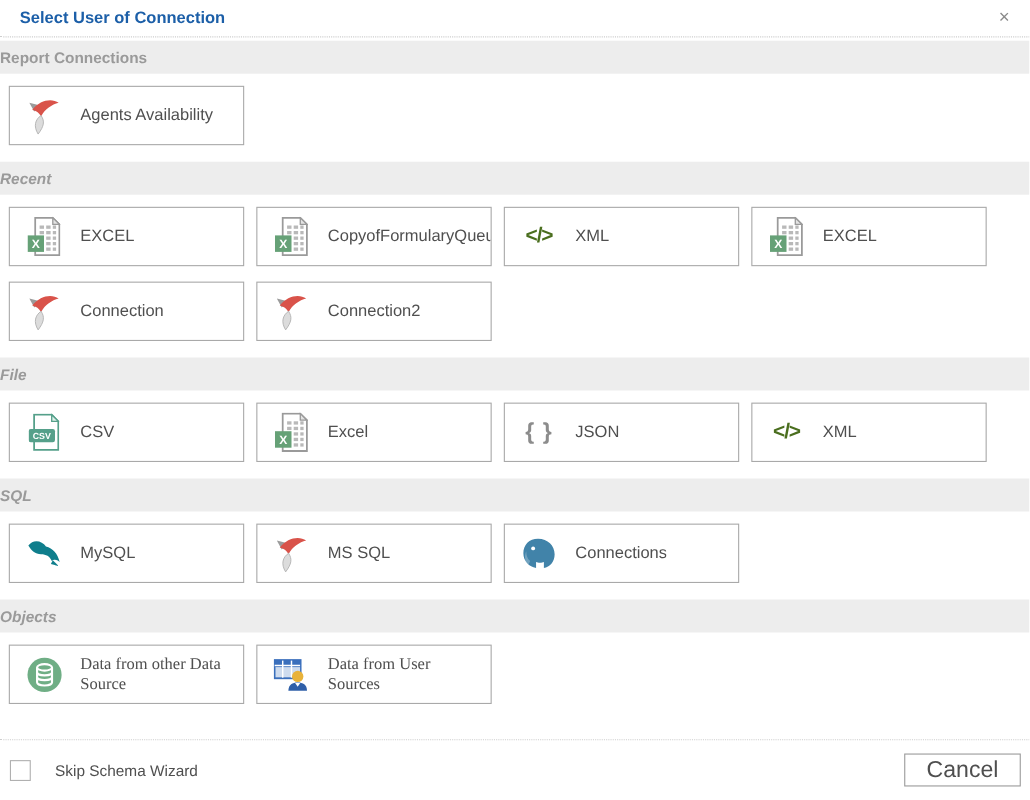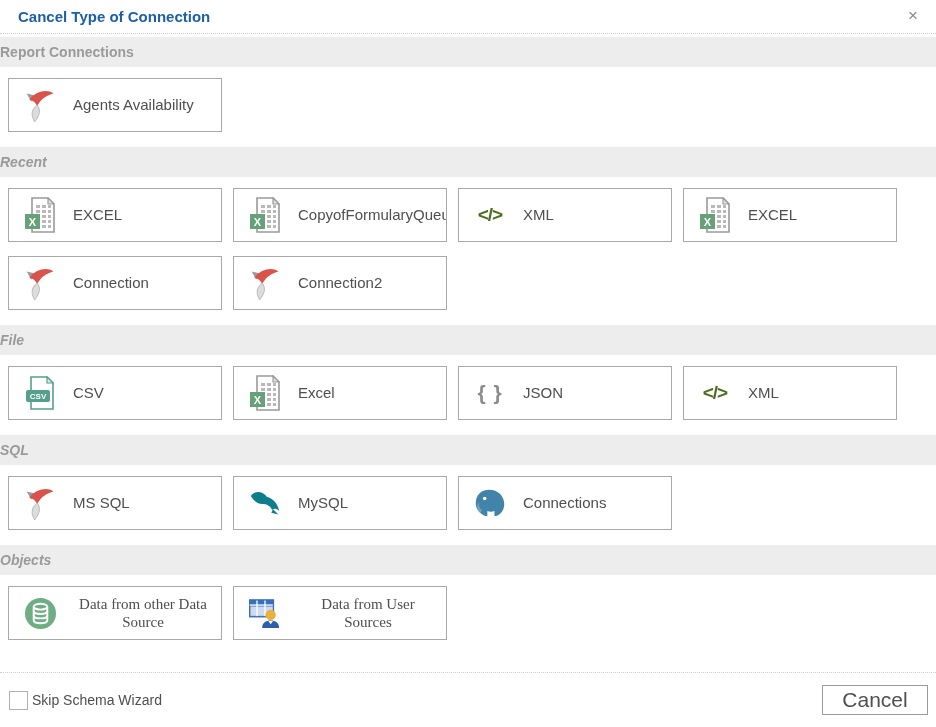--- a/index.html
+++ b/index.html
@@ -16,31 +16,31 @@
   .band{height:30px;background:#ededed;display:flex;align-items:center;
         font-size:14px;font-weight:bold;color:#9a9a9a;box-sizing:border-box;}
   .band.first{margin-top:3px;}
   .band.next{margin-top:15px;font-style:italic;}
 
   
   .tiles{display:flex;flex-wrap:wrap;gap:14px 11px;margin:11px 8px 0 8px;width:889px;}
   .tile{width:214px;height:54px;border:1px solid #a9a9a9;background:#fff;box-sizing:border-box;
         display:flex;align-items:center;padding-left:13px;cursor:pointer;overflow:hidden;}
   .tile-icon{width:36px;min-width:36px;display:flex;justify-content:center;align-items:center;margin-right:15px;}
-  .tile-label{font-size:15px;color:#4f4f4f;line-height:18px;white-space:nowrap;overflow:hidden;text-align:center;}
+  .tile-label{font-size:15px;color:#4f4f4f;line-height:18px;white-space:nowrap;overflow:hidden;}
   .tile-label.wrap{white-space:normal;max-width:140px;font-family:Liberation Serif, serif;}
 
   .glyph-xml{color:#4a6e1e;font-weight:bold;font-size:19px;letter-spacing:-1px;}
   .glyph-json{color:#8c8c8c;font-weight:bold;font-size:21px;letter-spacing:1px;}
 
   
   .dlg-footer{position:absolute;left:0;right:0;bottom:0;height:54px;border-top:1px dotted #cdcdcd;
               display:flex;align-items:center;}
   .chk-box{width:17px;height:17px;border:1px solid #b0b0b0;background:#fff;margin-left:9px;cursor:pointer;}
-  .chk-label{font-size:14px;color:#4f4f4f;margin-left:4px;}
+  .chk-label{font-size:14px;color:#4f4f4f;margin-left:22px;}
   .btn-cancel{margin-left:auto;margin-right:8px;width:106px;height:30px;background:#fff;
               border:1px solid #9a9a9a;font-size:21px;color:#4f4f4f;
               font-family:"Liberation Sans",sans-serif;cursor:pointer;}
 </style>
 </head>
 <body>
 
 <svg width="0" height="0" style="position:absolute">
   <defs>
     <g id="ico-mssql">
@@ -108,21 +108,21 @@
       <circle cx="23" cy="18" r="5.5" fill="#e8b23a"></circle>
       <path d="M14 32 C14 26 18 24 23 24 C28 24 32 26 32 32 Z" fill="#2f5fa8"></path>
       <path d="M20.5 24.5 L23 28 L25.5 24.5 Z" fill="#fff"></path>
     </g>
   </defs>
 </svg>
 
 <div class="dialog">
 
   <div class="dlg-header">
-    <div class="dlg-title">Cancel Type of Connection</div>
+    <div class="dlg-title">Select User of Connection</div>
     <div class="dlg-close">×</div>
   </div>
 
   <div class="band first">Report Connections</div>
   <div class="tiles">
     <div class="tile">
       <span class="tile-icon">
         <svg width="32" height="38" viewBox="0 0 36 40">
             <use href="#ico-mssql"></use>
           </svg>
@@ -204,33 +204,33 @@
     <div class="tile">
       <span class="tile-icon glyph-xml">&lt;/&gt;</span>
       <span class="tile-label">XML</span>
     </div>
   </div>
 
   <div class="band next">SQL</div>
   <div class="tiles">
     <div class="tile">
       <span class="tile-icon">
-        <svg width="32" height="38" viewBox="0 0 36 40">
-            <use href="#ico-mssql"></use>
-          </svg>
-        </span>
-      <span class="tile-label">MS SQL</span>
-    </div>
-    <div class="tile">
-      <span class="tile-icon">
         <svg width="32" height="28" viewBox="0 0 36 30">
             <use href="#ico-mysql"></use>
           </svg>
         </span>
       <span class="tile-label">MySQL</span>
+    </div>
+    <div class="tile">
+      <span class="tile-icon">
+        <svg width="32" height="38" viewBox="0 0 36 40">
+            <use href="#ico-mssql"></use>
+          </svg>
+        </span>
+      <span class="tile-label">MS SQL</span>
     </div>
     <div class="tile">
       <span class="tile-icon">
         <svg width="32" height="30" viewBox="0 0 36 32">
             <use href="#ico-postgres"></use>
           </svg>
         </span>
       <span class="tile-label">Connections</span>
     </div>
   </div>

